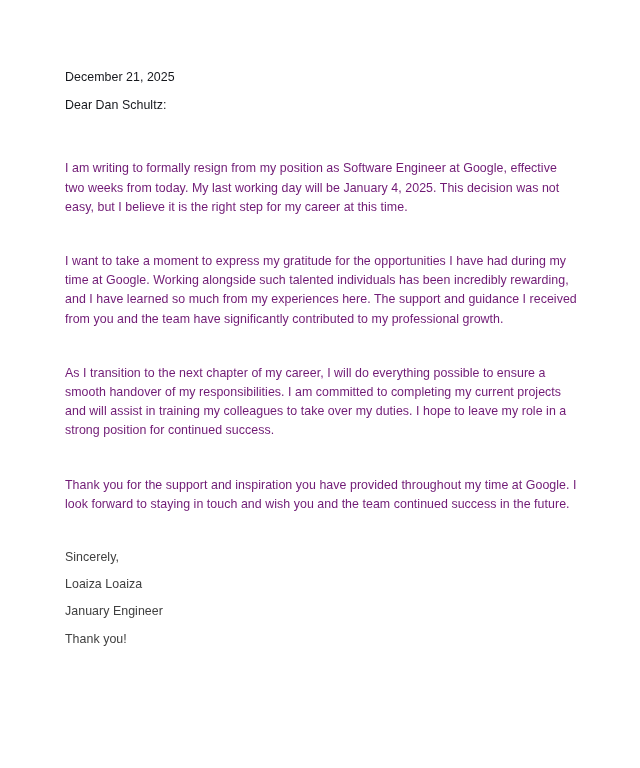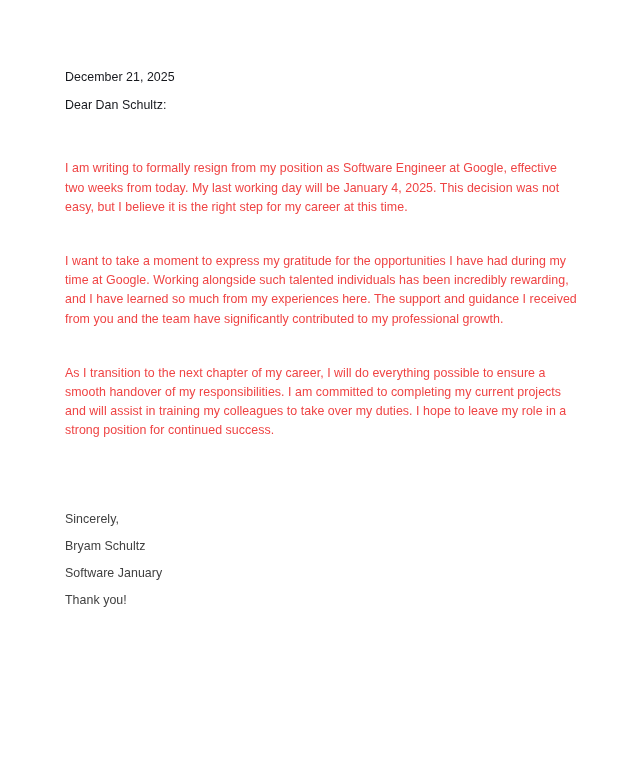--- a/index.html
+++ b/index.html
@@ -45,21 +45,21 @@
   .body-block {
     margin: 0;
     padding: 0;
   }
 
   .paragraph {
     margin: 0;
     padding: 0;
     font-size: 12.4px;
     line-height: 19.2px;
-    color: #ef4444;
+    color: #701a75;
     text-align: left;
   }
 
   .gap-large { height: 36px; }
   .gap-para  { height: 35px; }
   .gap-sign  { height: 34px; }
 
   .signature {
     margin: 0;
     padding: 0;
@@ -95,31 +95,32 @@
       <div class="gap-para"></div>
 
       <p class="paragraph">I want to take a moment to express my gratitude for the opportunities I have had during my time at Google. Working alongside such talented individuals has been incredibly rewarding, and I have learned so much from my experiences here. The support and guidance I received from you and the team have significantly contributed to my professional growth.</p>
 
       <div class="gap-para"></div>
 
       <p class="paragraph">As I transition to the next chapter of my career, I will do everything possible to ensure a smooth handover of my responsibilities. I am committed to completing my current projects and will assist in training my colleagues to take over my duties. I hope to leave my role in a strong position for continued success.</p>
 
       <div class="gap-para"></div>
 
+      <p class="paragraph">Thank you for the support and inspiration you have provided throughout my time at Google. I look forward to staying in touch and wish you and the team continued success in the future.</p>
 
     </div>
 
     <div class="gap-sign"></div>
 
     <div class="signature">
 
       <p class="sign-line">Sincerely,</p>
 
-      <p class="sign-line">Bryam Schultz</p>
+      <p class="sign-line">Loaiza Loaiza</p>
 
-      <p class="sign-line">Software January</p>
+      <p class="sign-line">January Engineer</p>
 
       <p class="sign-line">Thank you!</p>
 
     </div>
 
   </div>
 </div>
 
 </body></html>

